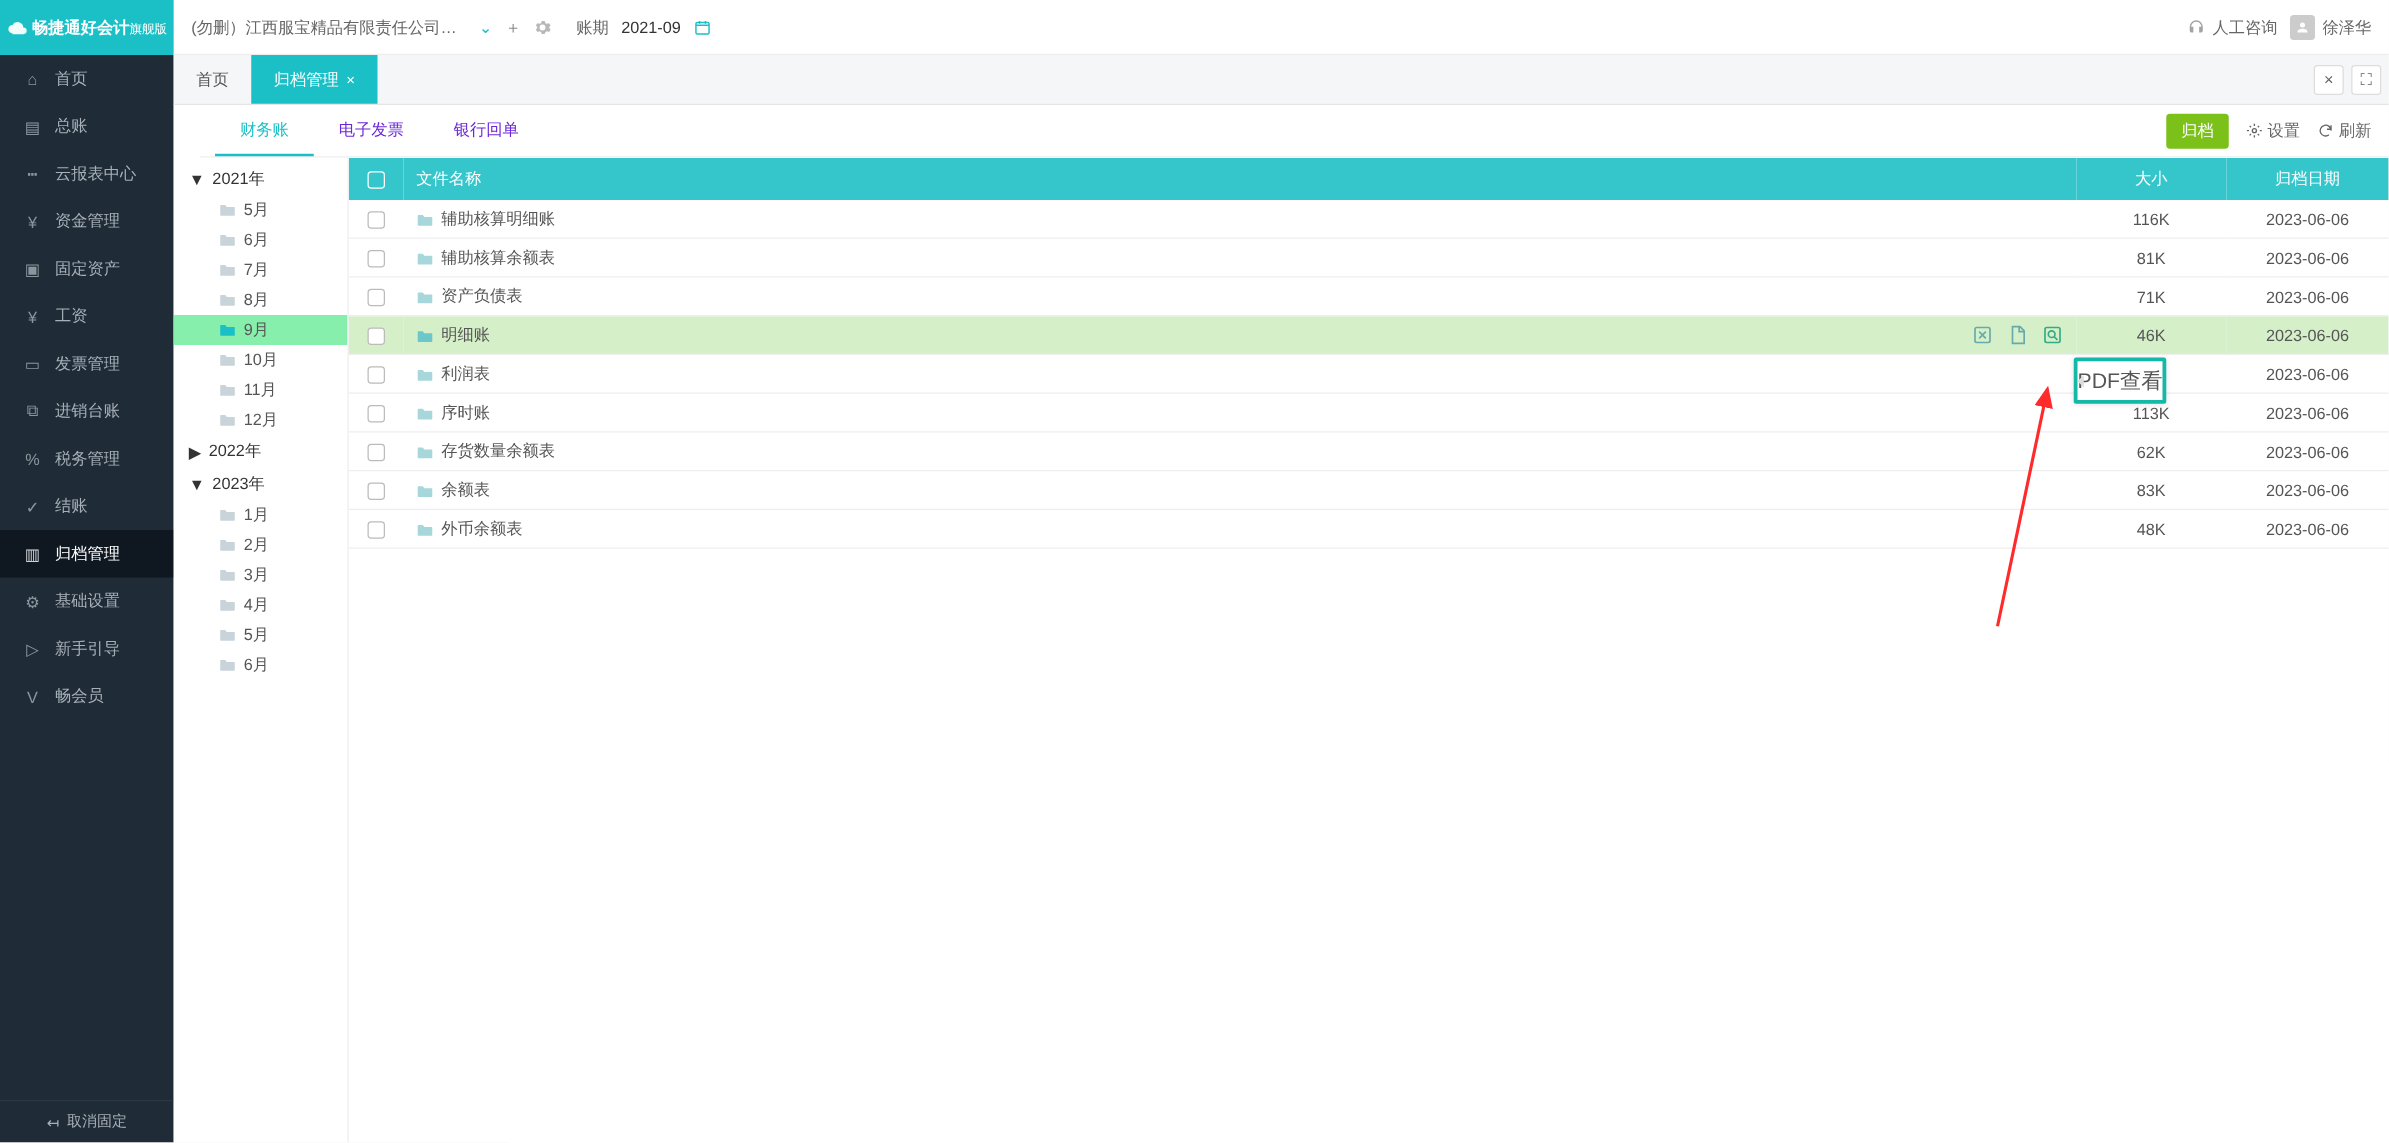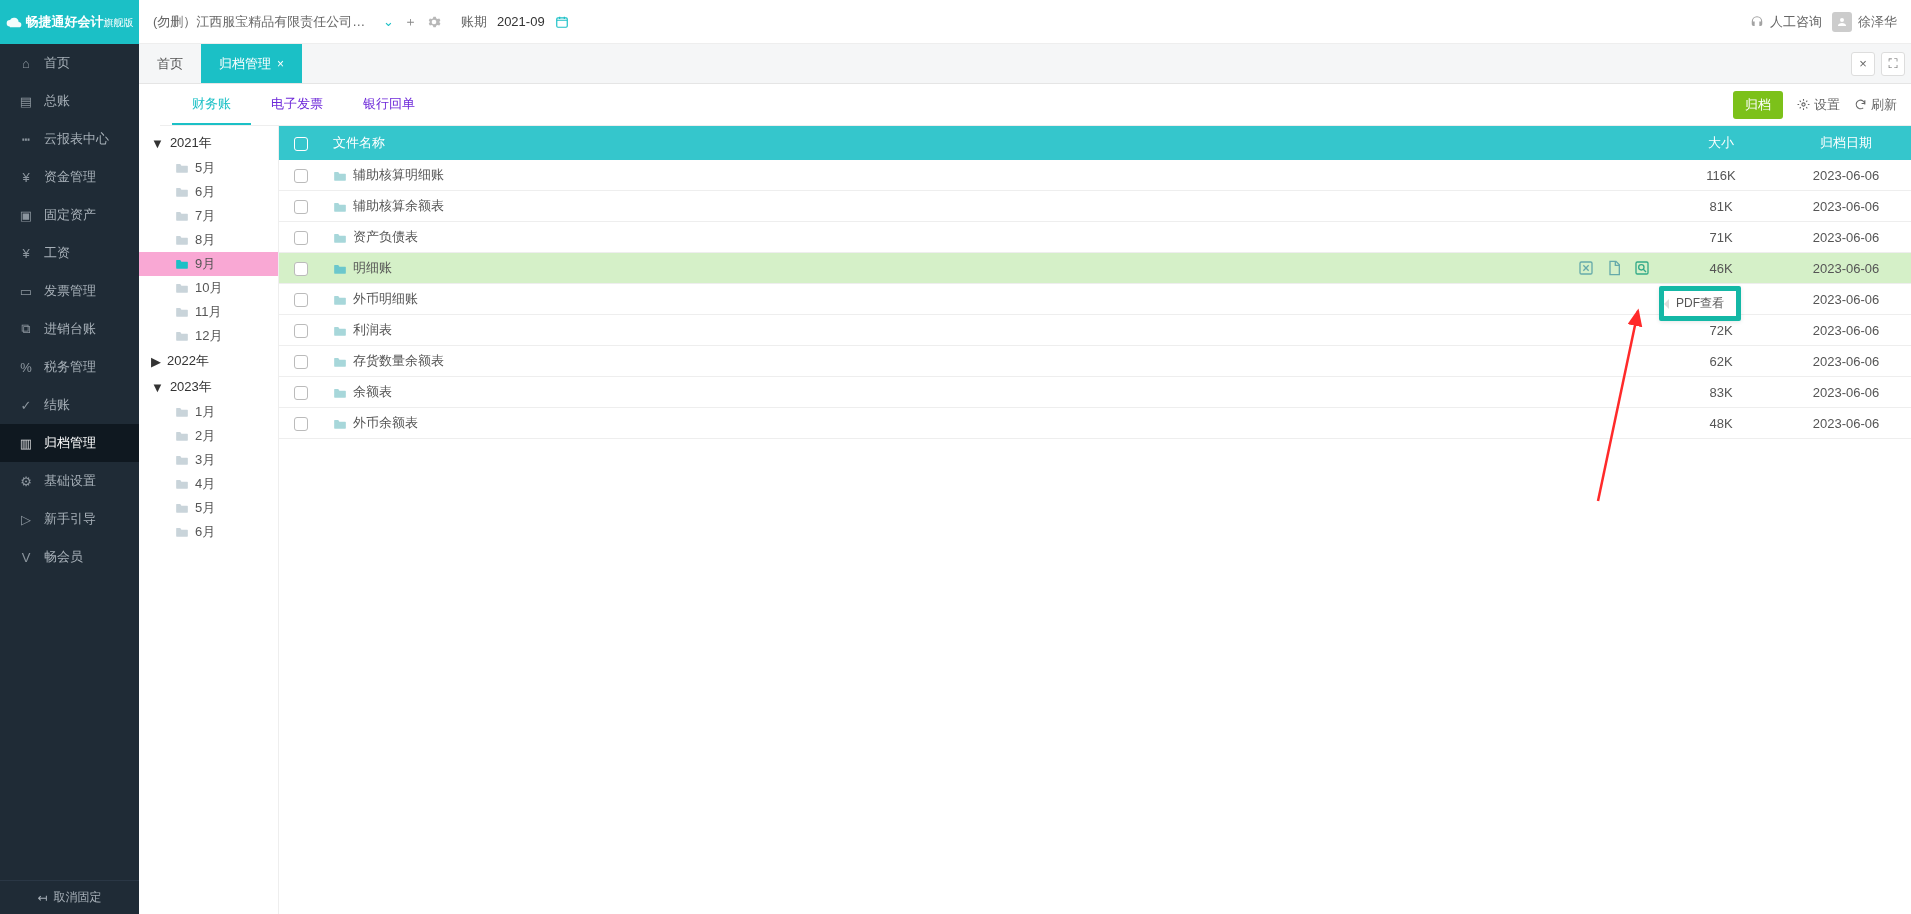--- a/index.html
+++ b/index.html
@@ -37,35 +37,35 @@
 .subtab { padding: 0 20px; height: 100%; display: flex; align-items: center; color: #6d28d9; cursor: pointer; border-bottom: 2px solid transparent; font-size: 13px; }
 .subtab.active { color: #1bc0c6; border-bottom-color: #1bc0c6; }
 .subtab-actions { position: absolute; right: 14px; display: flex; align-items: center; gap: 14px; }
 .btn-primary { background: #7cc11a; color: #fff; border: none; padding: 5px 12px; border-radius: 3px; cursor: pointer; font-size: 13px; }
 .link-action { color: #666; cursor: pointer; display: flex; align-items: center; gap: 4px; font-size: 13px; }
 .body-split { flex: 1; display: flex; min-height: 0; }
 .tree { width: 140px; border-right: 1px solid #eee; overflow-y: auto; padding-top: 4px; font-size: 13px; }
 .tree-year { padding: 4px 12px; display: flex; align-items: center; gap: 6px; cursor: pointer; color: #333; }
 .tree-month { padding: 3px 12px 3px 36px; display: flex; align-items: center; gap: 6px; cursor: pointer; color: #555; }
 .tree-month .folder { color: #c9d4da; }
-.tree-month.active { background: #f9a8d4; }
+.tree-month.active { background: #86efac; }
 .tree-month.active .folder { color: #1bc0c6; }
 .table-wrap { flex: 1; overflow: auto; position: relative; }
 table { width: 100%; border-collapse: collapse; font-size: 13px; }
 thead th { background: #35c6cc; color: #fff; font-weight: normal; padding: 8px 10px; text-align: left; position: sticky; top: 0; }
 thead th.center, tbody td.center { text-align: center; }
 tbody td { border-bottom: 1px solid #eee; padding: 6px 10px; color: #555; }
 tbody tr.hovered { background: #d5f0c8; }
 .chk { width: 14px; height: 14px; border: 1px solid #bbb; border-radius: 3px; display: inline-block; vertical-align: middle; background: #fff; }
 thead .chk { border-color: #fff; background: transparent; }
 .folder-ic { color: #a7d7da; margin-right: 6px; }
 tr.hovered .folder-ic { color: #6cc7cc; }
 .row-actions { display: inline-flex; gap: 10px; color: #7aa; vertical-align: middle; }
 .row-actions .ic { width: 18px; height: 18px; display: inline-flex; align-items: center; justify-content: center; cursor: pointer; }
-.tooltip { position: absolute; background: #fff; border: 5px solid #14b8a6; padding: 4px 12px; font-size: 12px; color: #555; border-radius: 2px; box-shadow: 0 1px 4px rgba(0,0,0,.1); white-space: nowrap; }
+.tooltip { position: absolute; background: #fff; border: 3px solid #14b8a6; padding: 4px 0; font-size: 17px; color: #555; border-radius: 2px; box-shadow: 0 1px 4px rgba(0,0,0,.1); white-space: nowrap; }
 .tooltip::before { content: ""; position: absolute; left: -5px; top: 50%; margin-top: -5px; border: 5px solid transparent; border-right-color: #ddd; }
 .arrow-annot { position: absolute; pointer-events: none; }
 .col-chk { width: 44px; }
 .col-size { width: 120px; }
 .col-date { width: 130px; }
 svg { display: block; }
 </style>
 </head>
 <body>
 
@@ -410,30 +410,30 @@
                             </svg>
                           </span>
                         </span></span></td>
                     <td class="center">46K</td>
                     <td class="center">2023-06-06</td>
                   </tr>
                   <tr>
                     <td class="center"><span class="chk"></span></td>
                     <td><span class="folder-ic"><svg width="14" height="12" viewBox="0 0 24 20" style="display:inline-block;vertical-align:middle">
                           <path fill="currentColor" d="M3 3h6l2 3h10a1 1 0 011 1v10a1 1 0 01-1 1H3a1 1 0 01-1-1V4a1 1 0 011-1z"></path>
-                        </svg></span><span>外币明细账</span></td>
-                    <td class="center">55K</td>
-                    <td class="center">2023-06-06</td>
-                  </tr>
-                  <tr>
-                    <td class="center"><span class="chk"></span></td>
-                    <td><span class="folder-ic"><svg width="14" height="12" viewBox="0 0 24 20" style="display:inline-block;vertical-align:middle">
-                          <path fill="currentColor" d="M3 3h6l2 3h10a1 1 0 011 1v10a1 1 0 01-1 1H3a1 1 0 01-1-1V4a1 1 0 011-1z"></path>
                         </svg></span><span>利润表</span></td>
                     <td class="center">72K</td>
+                    <td class="center">2023-06-06</td>
+                  </tr>
+                  <tr>
+                    <td class="center"><span class="chk"></span></td>
+                    <td><span class="folder-ic"><svg width="14" height="12" viewBox="0 0 24 20" style="display:inline-block;vertical-align:middle">
+                          <path fill="currentColor" d="M3 3h6l2 3h10a1 1 0 011 1v10a1 1 0 01-1 1H3a1 1 0 01-1-1V4a1 1 0 011-1z"></path>
+                        </svg></span><span>序时账</span></td>
+                    <td class="center">113K</td>
                     <td class="center">2023-06-06</td>
                   </tr>
                   <tr>
                     <td class="center"><span class="chk"></span></td>
                     <td><span class="folder-ic"><svg width="14" height="12" viewBox="0 0 24 20" style="display:inline-block;vertical-align:middle">
                           <path fill="currentColor" d="M3 3h6l2 3h10a1 1 0 011 1v10a1 1 0 01-1 1H3a1 1 0 01-1-1V4a1 1 0 011-1z"></path>
                         </svg></span><span>存货数量余额表</span></td>
                     <td class="center">62K</td>
                     <td class="center">2023-06-06</td>
                   </tr>

